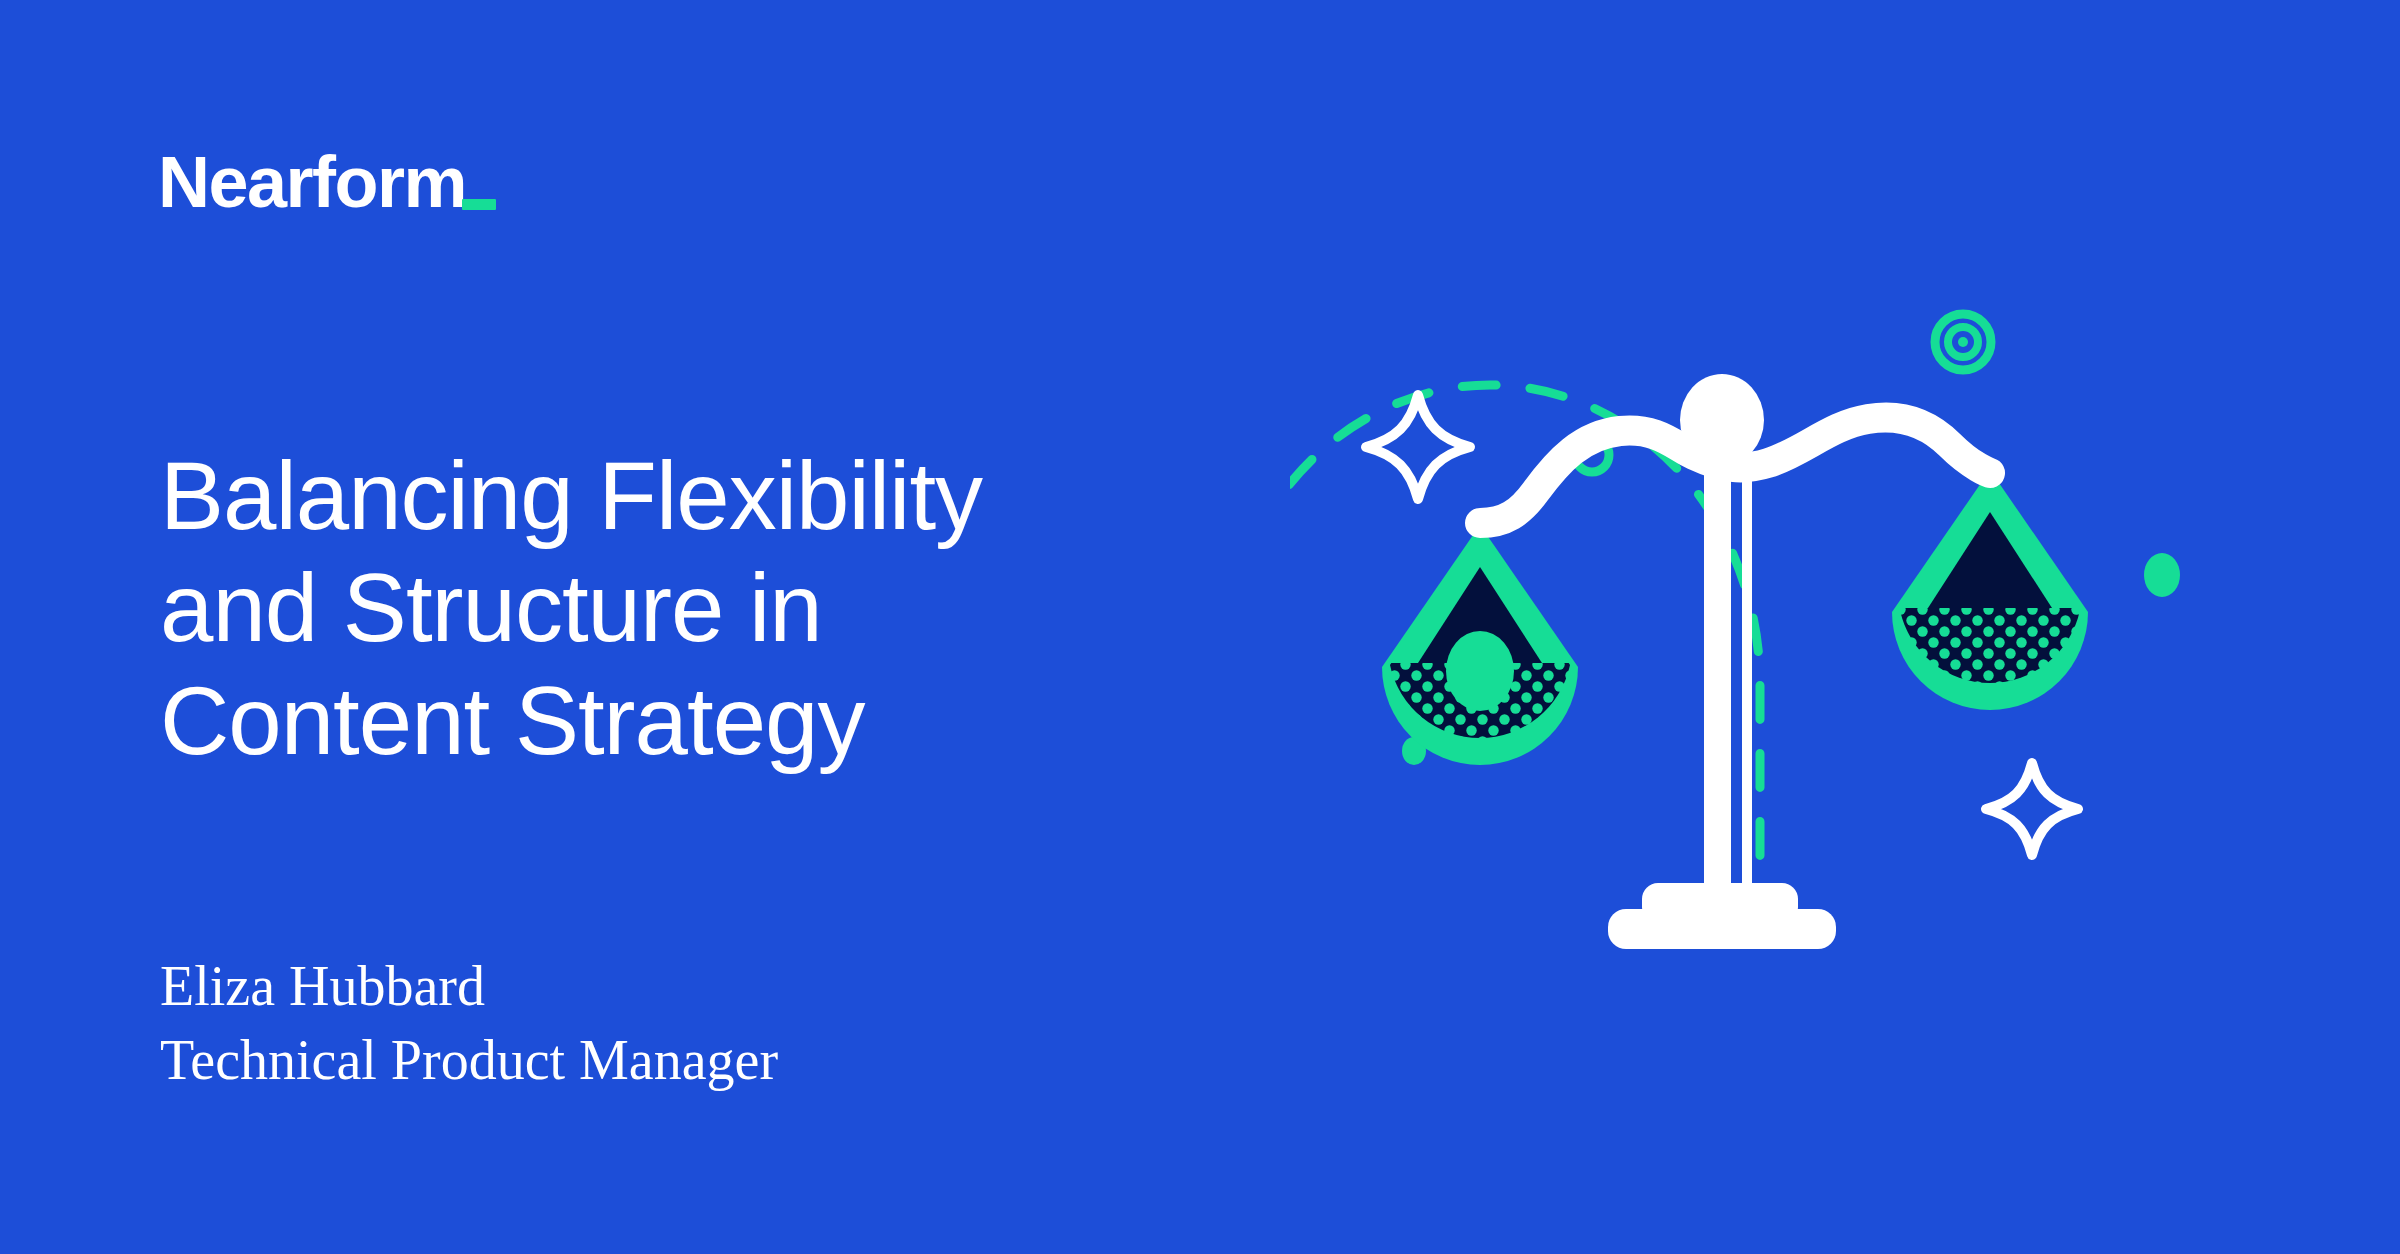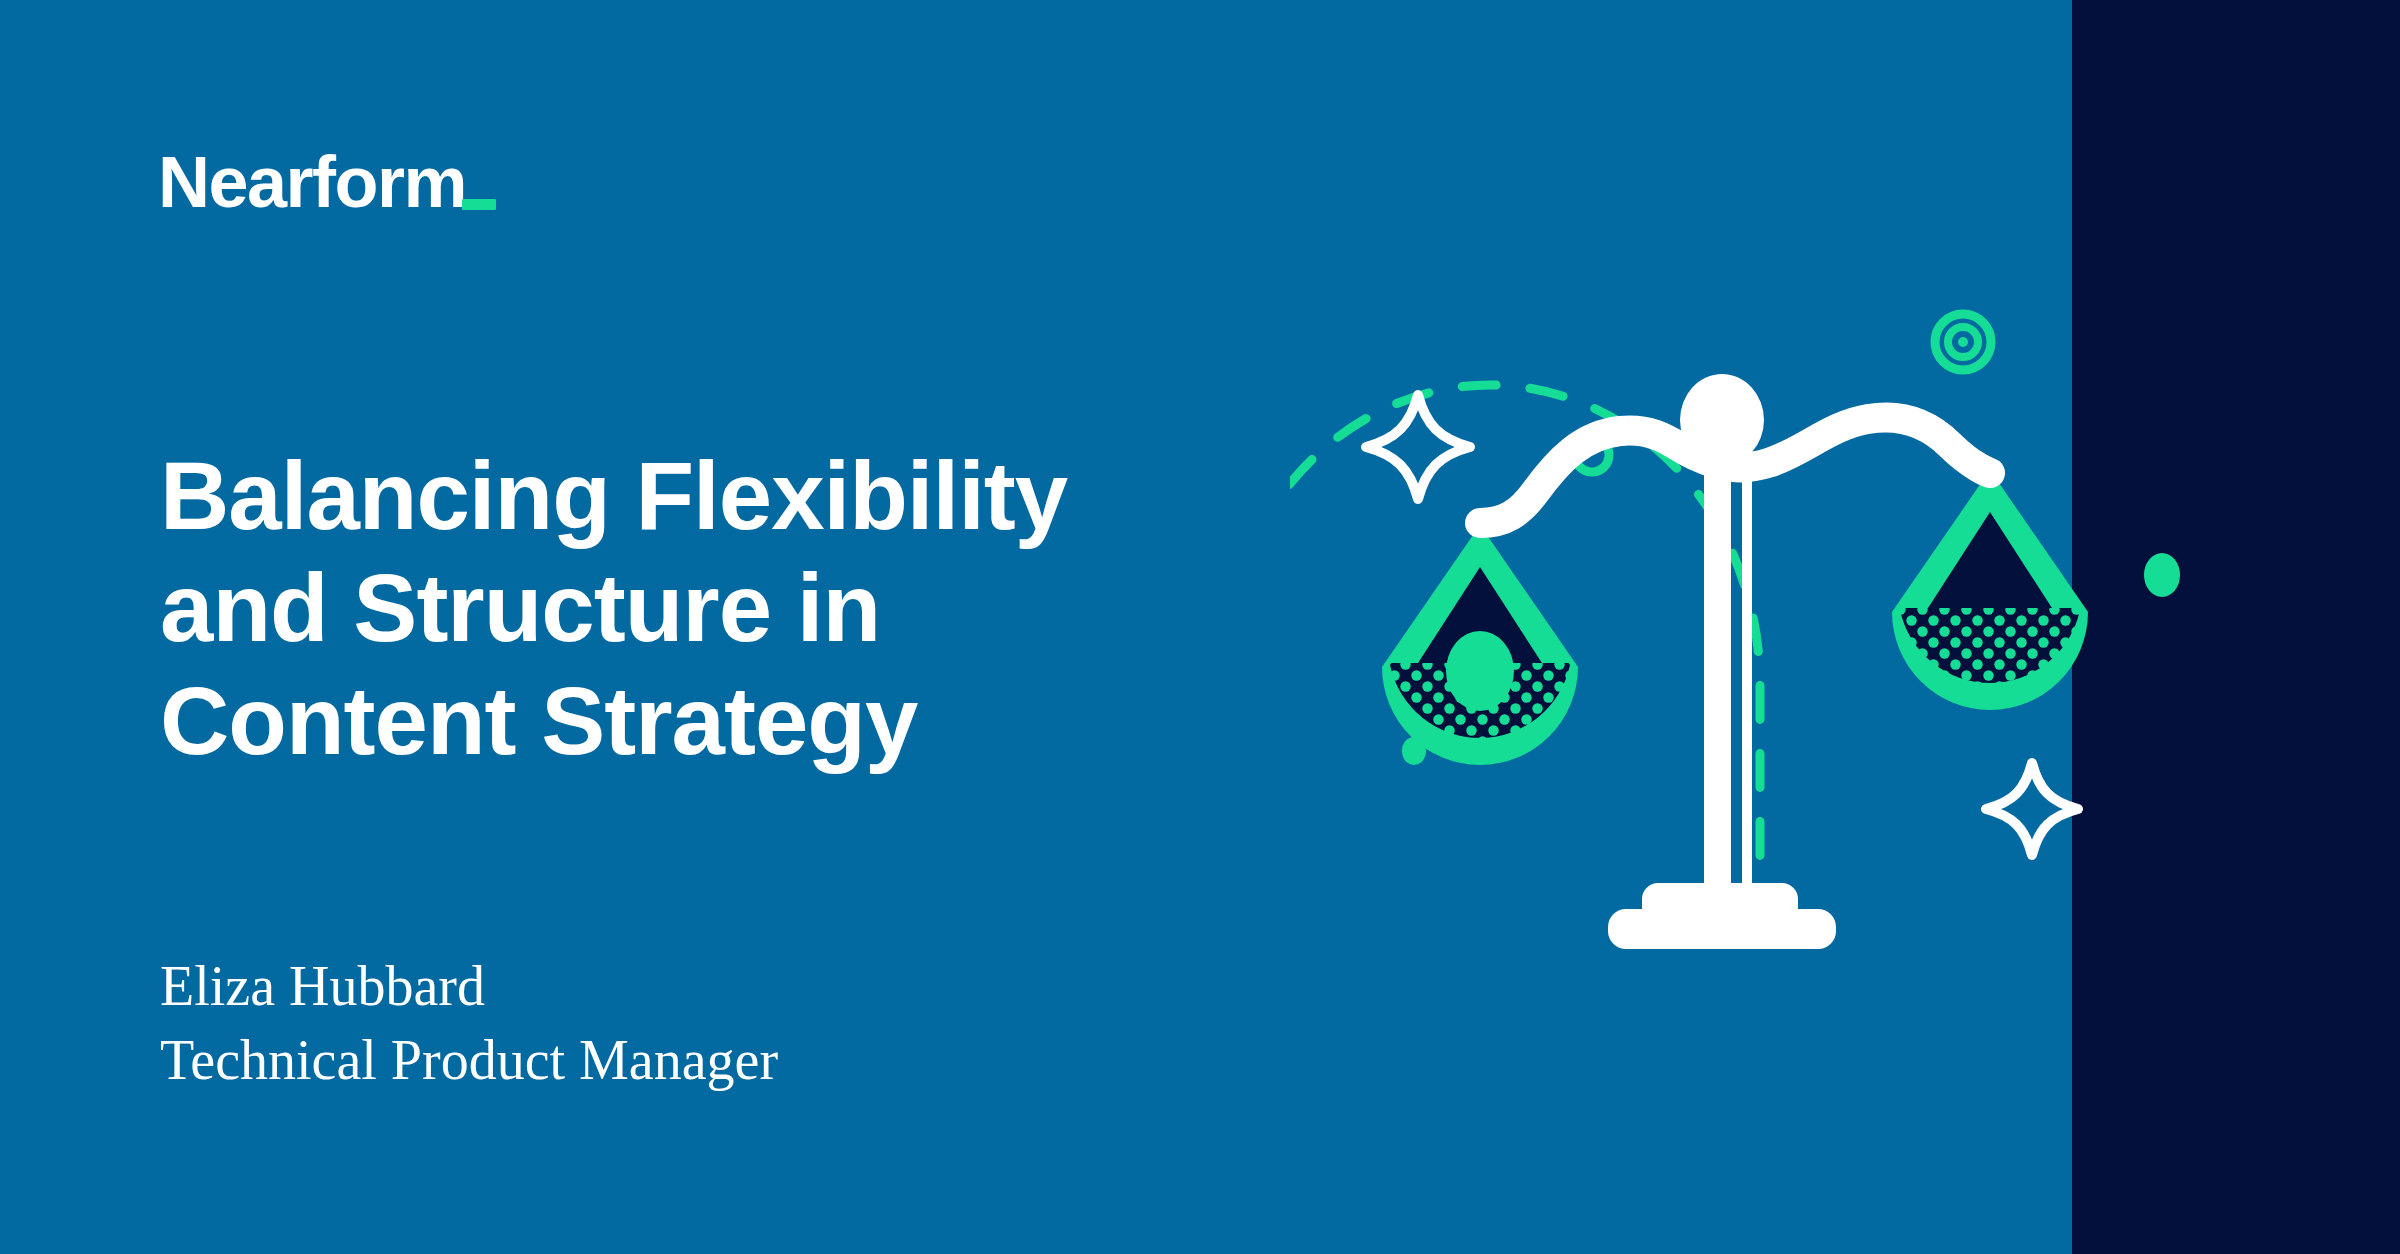--- a/index.html
+++ b/index.html
@@ -4,22 +4,22 @@
 <style>
   * { margin:0; padding:0; box-sizing:border-box; }
   html, body {
     width:2400px; height:1254px;
     background:#03103c;
     overflow:hidden;
     font-family:"Liberation Sans", sans-serif;
   }
   .slide {
     position:relative;
-    width:2072px; height:1254px;
-    background:#0369a1;
+    width:2400px; height:1254px;
+    background:#1d4ed8;
   }
 
   
   .logo {
     position:absolute;
     left:158px; top:148px;
     display:flex; align-items:flex-end;
   }
   .logo-word {
     font-family:"Liberation Sans", sans-serif;
@@ -37,21 +37,21 @@
     border-radius:1px;
   }
 
   
   .title {
     position:absolute;
     left:160px; top:440px;
     width:1060px;
     color:#ffffff;
     font-family:"Liberation Sans", sans-serif;
-    font-weight:700;
+    font-weight:400;
     font-size:96px;
     line-height:1.17;
     letter-spacing:-1px;
     white-space:pre-line;
   }
 
   
   .presenter {
     position:absolute;
     left:160px; top:950px;

